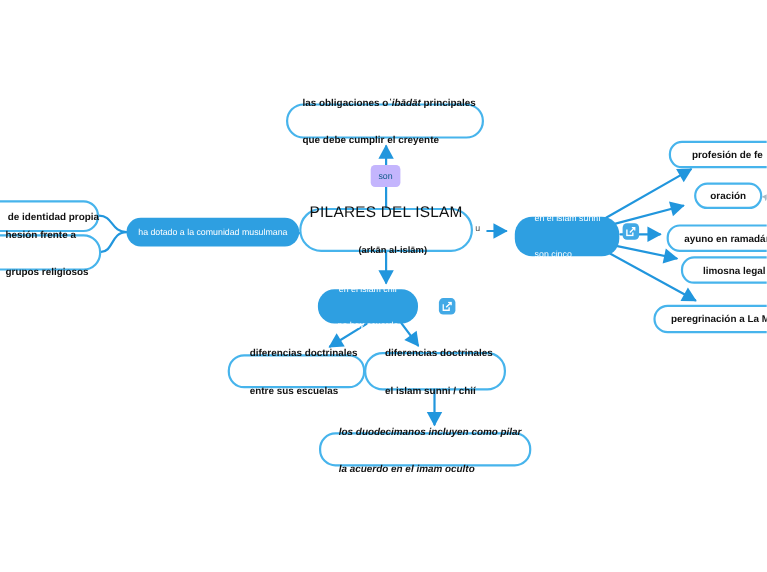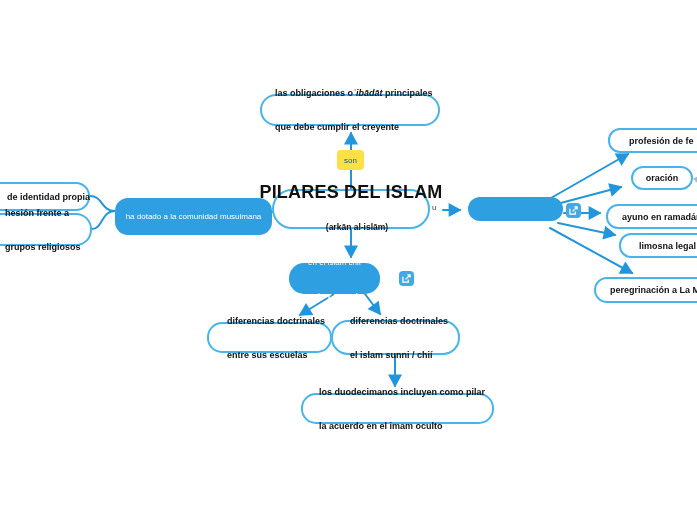--- a/index.html
+++ b/index.html
@@ -32,21 +32,21 @@
   .blue-node {
     background: #2e9fe1;
     color: #ffffff;
     font-size: 8px;
     line-height: 11px;
   }
   .centered { align-items: center; text-align: center; }
 
   .rel-label {
     position: absolute;
-    background: #fde047;
+    background: #c4b5fd;
     color: #0e5a8a;
     font-size: 8px;
     border-radius: 4px;
     display: flex;
     align-items: center;
     justify-content: center;
   }
   .tiny-label {
     position: absolute;
     color: #444444;
@@ -56,21 +56,21 @@
     position: absolute;
     width: 15px;
     height: 15px;
     background: #42a9e6;
     border-radius: 4px;
     display: flex;
     align-items: center;
     justify-content: center;
   }
   .italic { font-style: italic; }
-  .title-main { font-size: 18px; line-height: 15px; font-weight: bold; letter-spacing: .2px; }
+  .title-main { font-size: 14px; line-height: 15px; font-weight: normal; letter-spacing: .2px; }
   .title-sub { font-size: 8.5px; line-height: 11px; font-weight: bold; padding-left: 12px; }
 </style>
 </head>
 <body>
 
 <svg id="wires" viewBox="0 0 697 520">
   <defs>
     <marker id="ah" markerWidth="8" markerHeight="8" refX="6.2" refY="4" orient="auto">
       <path d="M0.5,0.5 L7,4 L0.5,7.5 z" fill="#2196dd"></path>
     </marker>
@@ -102,35 +102,35 @@
 
 <div class="rel-label" style="left:337px; top:150px; width:27px; height:20px;">
   <span>son</span>
 </div>
 
 <div class="node white-node centered" style="left:272px; top:189px; width:158px; height:40px; border-radius:20px;">
   <span class="title-main">PILARES DEL ISLAM</span>
   <span class="title-sub">(arkān al-islām)</span>
 </div>
 
-<div class="node blue-node centered" style="left:115px; top:198px; width:157px; height:37px; border-radius:13px;">
+<div class="node blue-node centered" style="left:115px; top:198px; width:157px; height:26px; border-radius:13px;">
   <span>ha dotado a la comunidad musulmana</span>
 </div>
 
 <div class="node white-node" style="left:-58px; top:182px; width:148px; height:29px; border-radius:14px; padding-left:63px;">
   <span>de identidad propia</span>
 </div>
 <div class="node white-node" style="left:-64px; top:213px; width:156px; height:33px; border-radius:16px; padding-left:67px;">
   <span>hesión frente a</span>
   <span>grupos religiosos</span>
 </div>
 
 <span class="tiny-label" style="left:432px; top:203px;">u</span>
 
-<div class="node blue-node" style="left:468px; top:197px; width:95px; height:24px; border-radius:16px; padding-left:18px;">
+<div class="node blue-node" style="left:468px; top:197px; width:95px; height:36px; border-radius:16px; padding-left:18px;">
   <span>en el islam sunní</span>
   <span>son cinco</span>
 </div>
 <div class="link-chip" style="left:566px; top:203px;">
   <svg width="9" height="9" viewBox="0 0 10 10">
     <path d="M1,3 L1,9 L7,9 L7,6" stroke="#ffffff" stroke-width="1.4" fill="none"></path>
     <path d="M4,6 L9,1 M6,1 L9,1 L9,4" stroke="#ffffff" stroke-width="1.4" fill="none"></path>
   </svg>
 </div>
 
@@ -166,16 +166,16 @@
 
 <div class="node white-node" style="left:207px; top:322px; width:125px; height:31px; border-radius:15px; padding-left:18px;">
   <span>diferencias doctrinales</span>
   <span>entre sus escuelas</span>
 </div>
 <div class="node white-node" style="left:331px; top:320px; width:129px; height:35px; border-radius:17px; padding-left:17px; background:#ffffff; z-index:2;">
   <span>diferencias doctrinales</span>
   <span>el islam sunni / chií</span>
 </div>
 
-<div class="node white-node" style="left:301px; top:393px; width:193px; height:31px; border-radius:15px; padding-left:16px;">
+<div class="node white-node" style="left:290px; top:393px; width:193px; height:31px; border-radius:15px; padding-left:16px;font-style:italic;">
   <span>los duodecimanos incluyen como pilar</span>
   <span>la acuerdo en el imam oculto</span>
 </div>
 
 </body></html>

